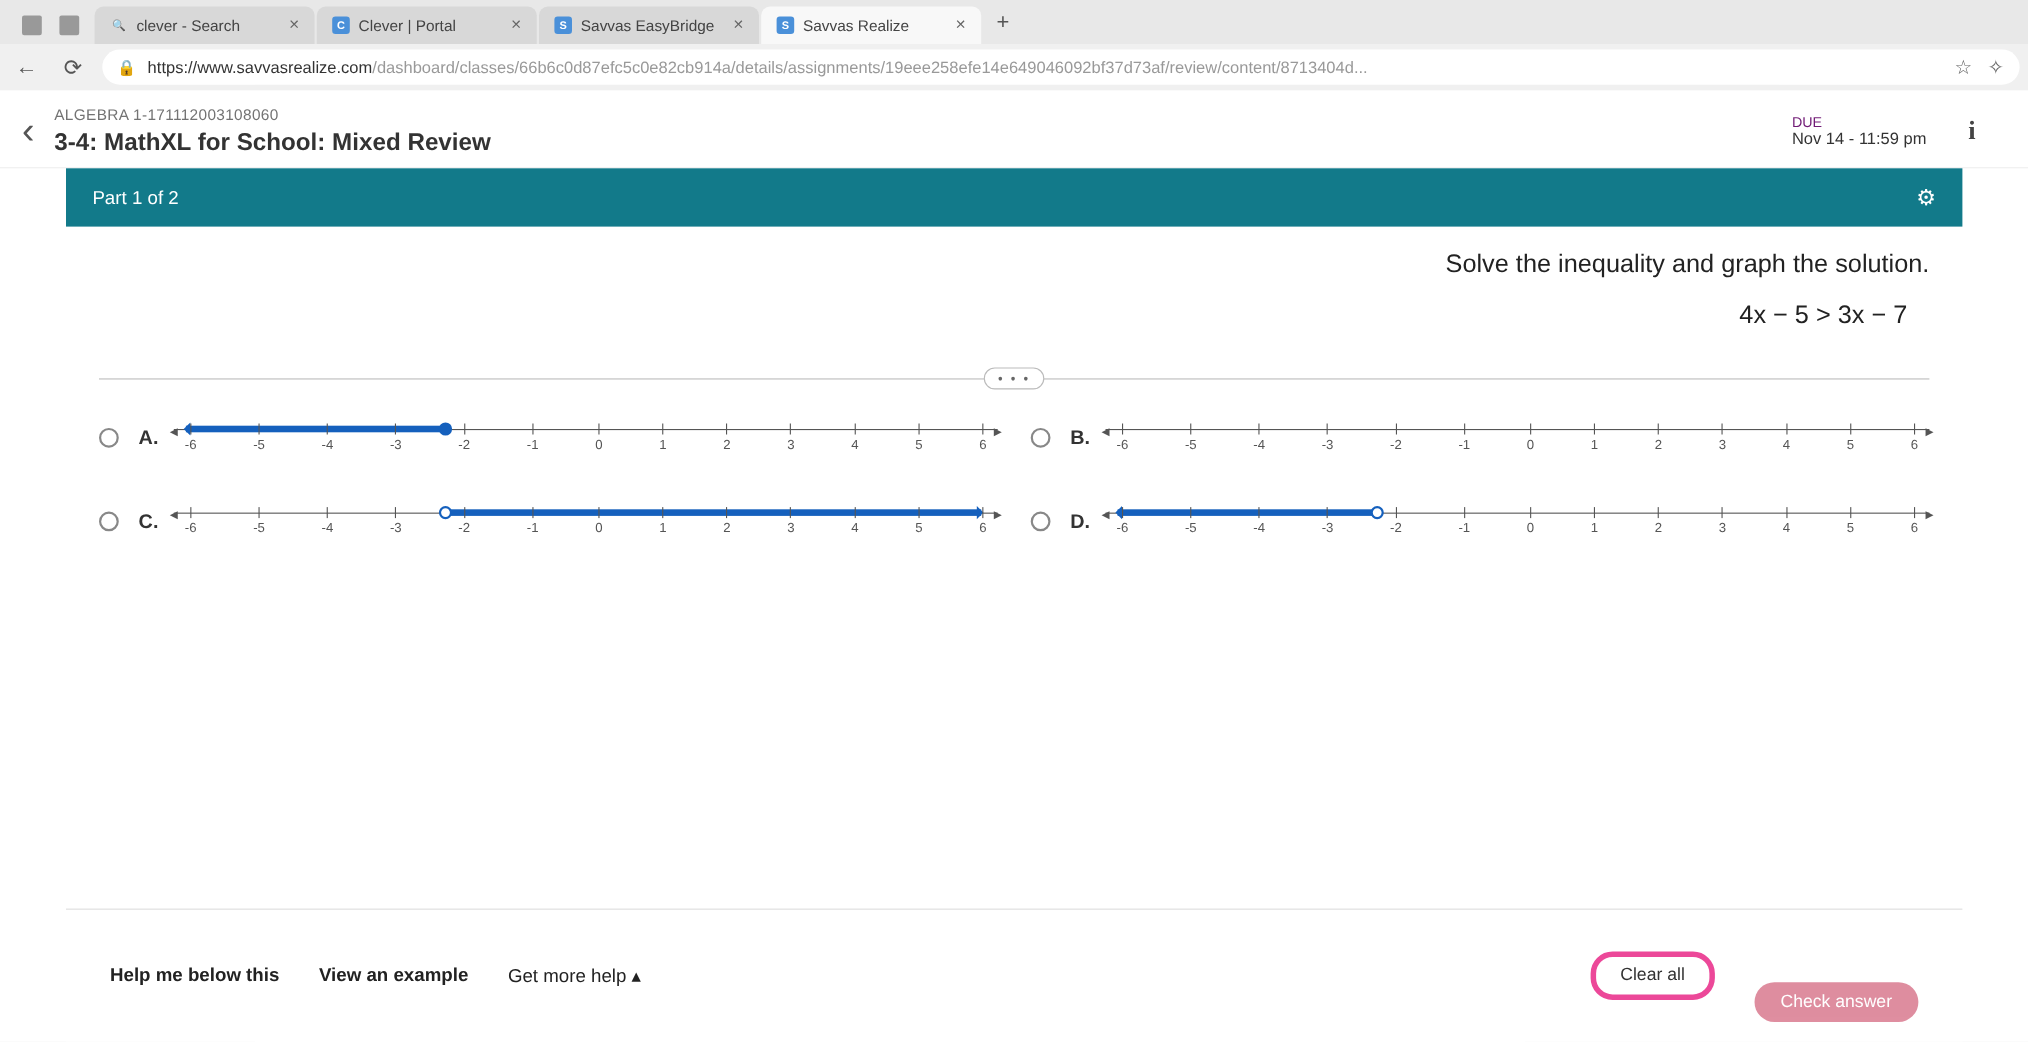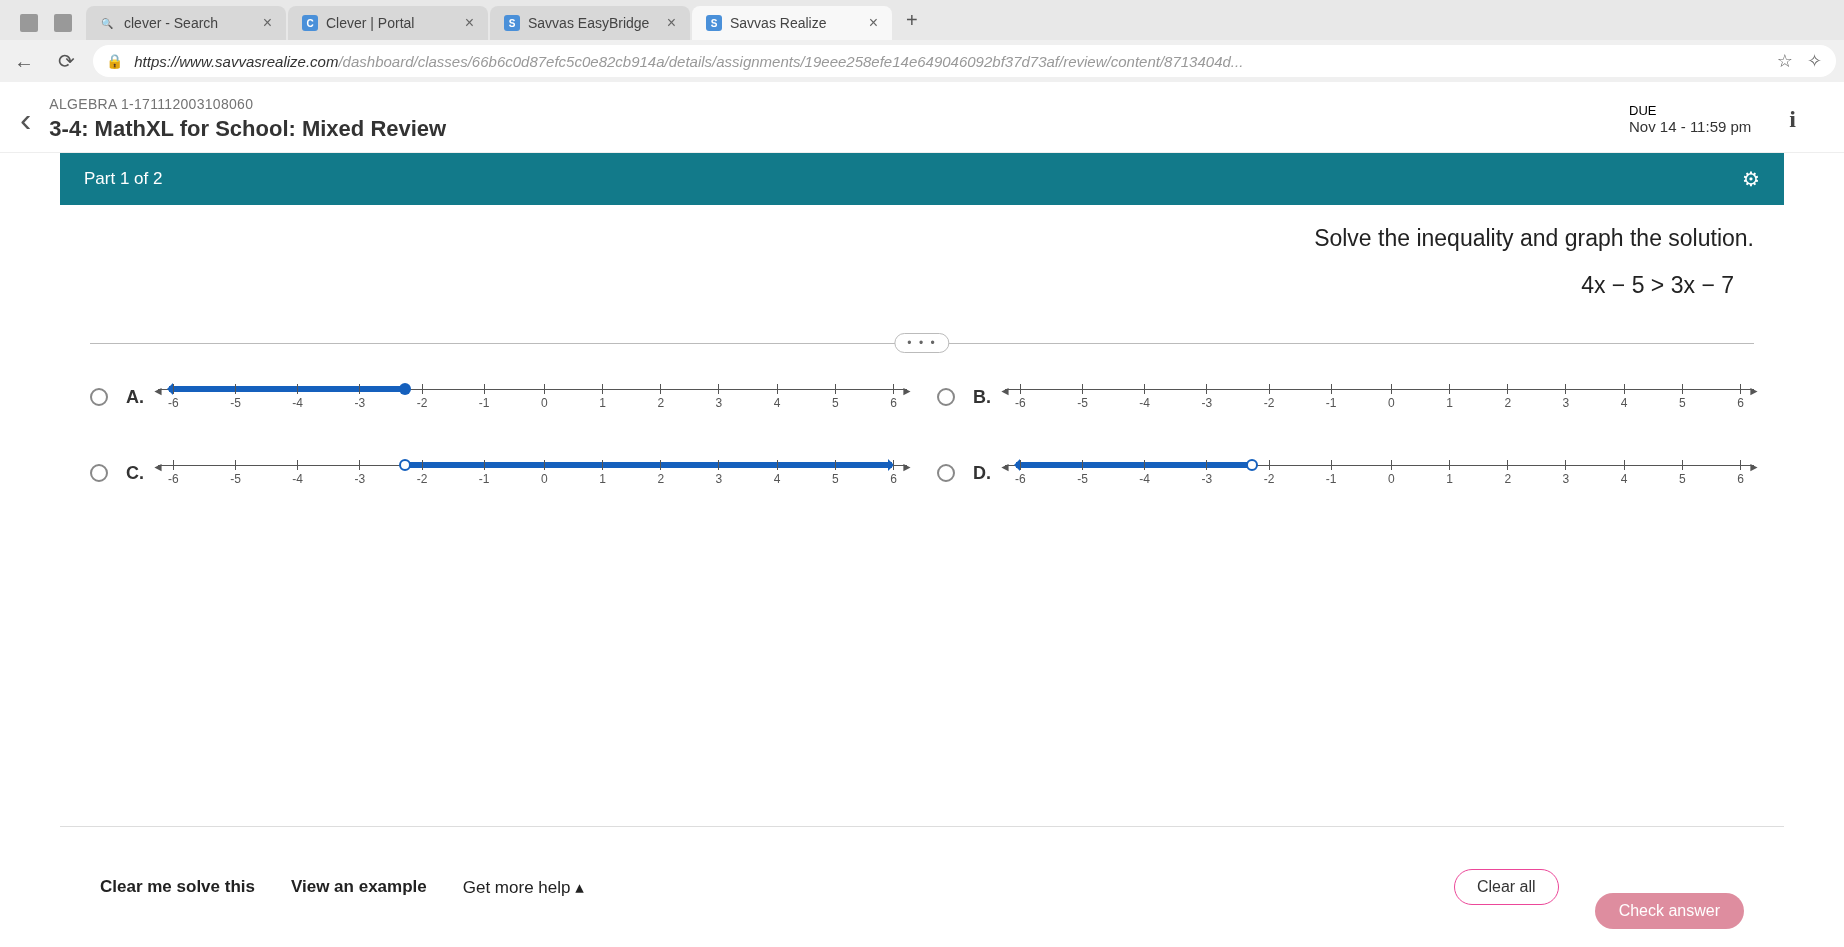--- a/index.html
+++ b/index.html
@@ -14,33 +14,33 @@
 .tab-favicon { width: 16px; height: 16px; border-radius: 3px; background: #4a90d9; flex-shrink: 0; display:flex; align-items:center; justify-content:center; color:#fff; font-size:10px; font-weight:bold;}
 .tab-favicon.search { background: transparent; color:#888; }
 .tab-title { white-space: nowrap; overflow: hidden; text-overflow: ellipsis; flex: 1; }
 .tab-close { color: #666; font-size: 16px; cursor: pointer; }
 .new-tab { padding: 8px 12px; color: #555; font-size: 20px; cursor: pointer; }
 
 .addr-row { height: 42px; display: flex; align-items: center; padding: 0 8px; gap: 12px; background: #f0f0f0; }
 .nav-btn { color: #555; font-size: 20px; cursor: pointer; padding: 4px 6px; }
 .addr-bar { flex: 1; background: #fff; border-radius: 20px; height: 32px; display: flex; align-items: center; padding: 0 14px; gap: 10px; font-size: 15px; color: #333; }
 .addr-lock { color: #888; font-size: 14px; }
-.addr-url { flex:1; white-space:nowrap; overflow:hidden; text-overflow:ellipsis;font-style:italic; }
+.addr-url { flex:1; white-space:nowrap; overflow:hidden; text-overflow:ellipsis; }
 .addr-url .path { color: #999; }
 .addr-actions { display:flex; gap:14px; color:#666; font-size:18px; }
 
 .page { background: #fff; height: calc(100% - 82px); display:flex; flex-direction:column; }
 
 .assign-header { display: flex; align-items: center; padding: 14px 20px 10px; gap: 18px; border-bottom: 1px solid #eee; }
 .back-chev { font-size: 34px; color: #555; cursor: pointer; font-weight:300; }
 .assign-titles { flex:1; }
 .course-name { font-size: 14px; color: #737373; margin-bottom: 4px; letter-spacing: 0.3px; }
 .assignment-name { font-size: 22px; color: #333; font-weight: 700; }
 .due-block { text-align: left; margin-right: 20px; }
-.due-label { font-size: 13px; color: #000000; }
+.due-label { font-size: 13px; color: #701a75; }
 .due-value { font-size: 15px; color: #333; }
 .info-ic { font-size: 24px; font-family: 'Times New Roman', serif; font-weight: bold; color: #444; cursor:pointer; margin-right:10px;}
 .flag-ic { width:18px; height:22px; background:#888; clip-path: polygon(0 0,100% 0,100% 60%,60% 50%,60% 100%,0 100%); }
 
 .content-frame { flex:1; margin: 0 60px; background:#fff; display:flex; flex-direction:column; position:relative;text-align:right; }
 
 .part-bar { background: #127a8a; color: #fff; padding: 14px 24px; font-size: 17px; display:flex; align-items:center; justify-content:space-between; }
 .gear { font-size: 20px; cursor:pointer; }
 
 .question { padding: 20px 30px; font-size: 23px; color: #222; }
@@ -70,21 +70,21 @@
 .nl-shade.left-arrow::before { content:''; position:absolute; left:-8px; top:-3px; border:6px solid transparent; border-right-color:#1560bd; }
 .nl-shade.right-arrow::after { content:''; position:absolute; right:-8px; top:-3px; border:6px solid transparent; border-left-color:#1560bd; }
 .nl-point { position:absolute; top:4px; width:12px; height:12px; border-radius:50%; transform:translateX(-50%); }
 .nl-point.closed { background:#1560bd; }
 .nl-point.open { background:#fff; border:2px solid #1560bd; }
 
 .footer-bar { display:flex; align-items:center; padding: 18px 40px; gap: 36px; border-top:1px solid #ddd; font-size:17px; }
 .footer-link { font-weight:bold; color:#222; cursor:pointer; }
 .footer-link.light { font-weight:normal; }
 .spacer { flex:1; }
-.btn-clear { border:1px solid #ec4899; background:#fff; color:#333; padding:8px 22px; border-radius:20px; font-size:16px; cursor:pointer; }
+.btn-clear { border:5px solid #ec4899; background:#fff; color:#333; padding:8px 22px; border-radius:20px; font-size:16px; cursor:pointer; }
 .btn-check { background:#d97a8f; color:#fff; padding:9px 24px; border-radius:20px; font-size:16px; cursor:pointer; opacity:0.85;margin-top:48px; }
 </style>
 </head>
 <body>
 
 <div class="browser-chrome">
   <div class="tab-strip">
     <div class="window-controls">
       <div class="win-btn"></div>
       <div class="win-btn"></div>
@@ -368,21 +368,21 @@
               </div>
             </div>
         </div>
       </div>
 
     </div>
 
     <div style="flex:1"></div>
 
     <div class="footer-bar">
-      <span class="footer-link">Clear me solve this</span>
+      <span class="footer-link">Help me below this</span>
       <span class="footer-link">View an example</span>
       <span class="footer-link light">Get more help ▴</span>
       <span class="spacer"></span>
       <span class="btn-clear">Clear all</span>
       <span class="btn-check">Check answer</span>
     </div>
   </div>
 
 </div>
 

